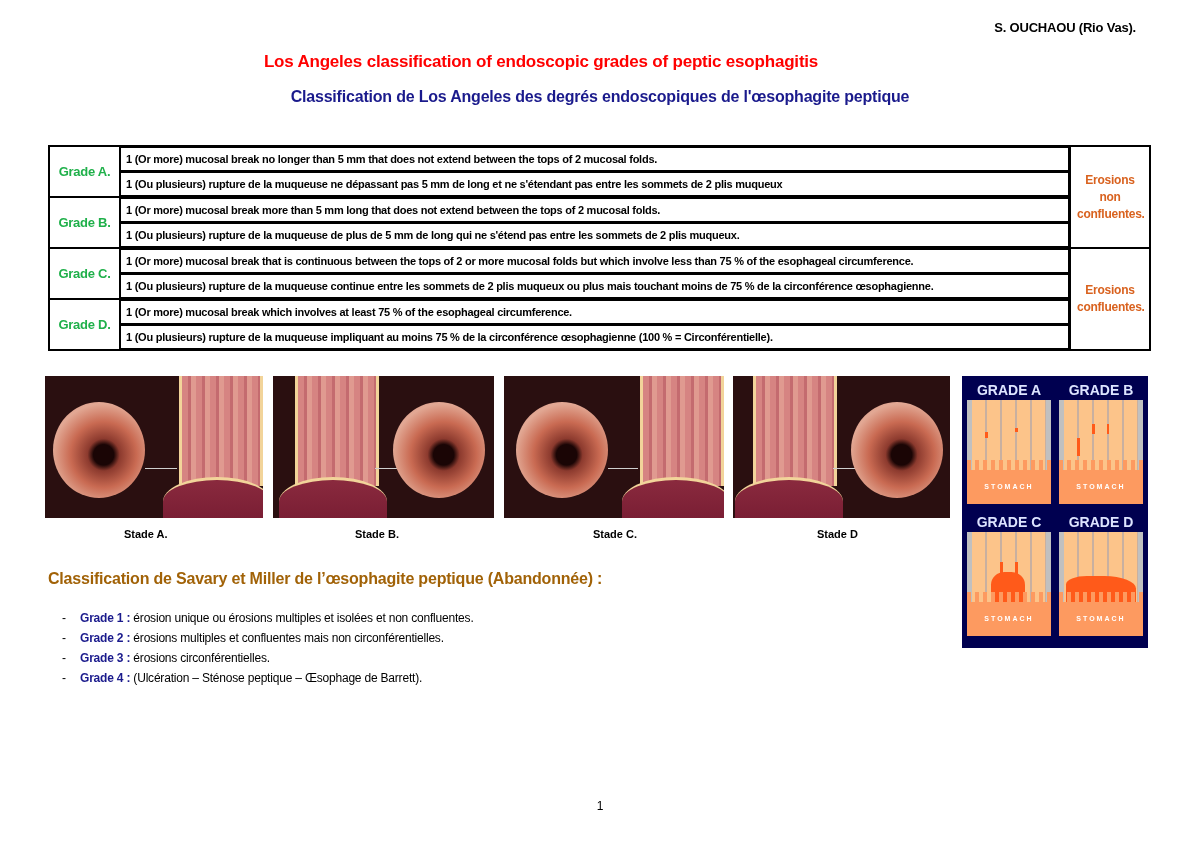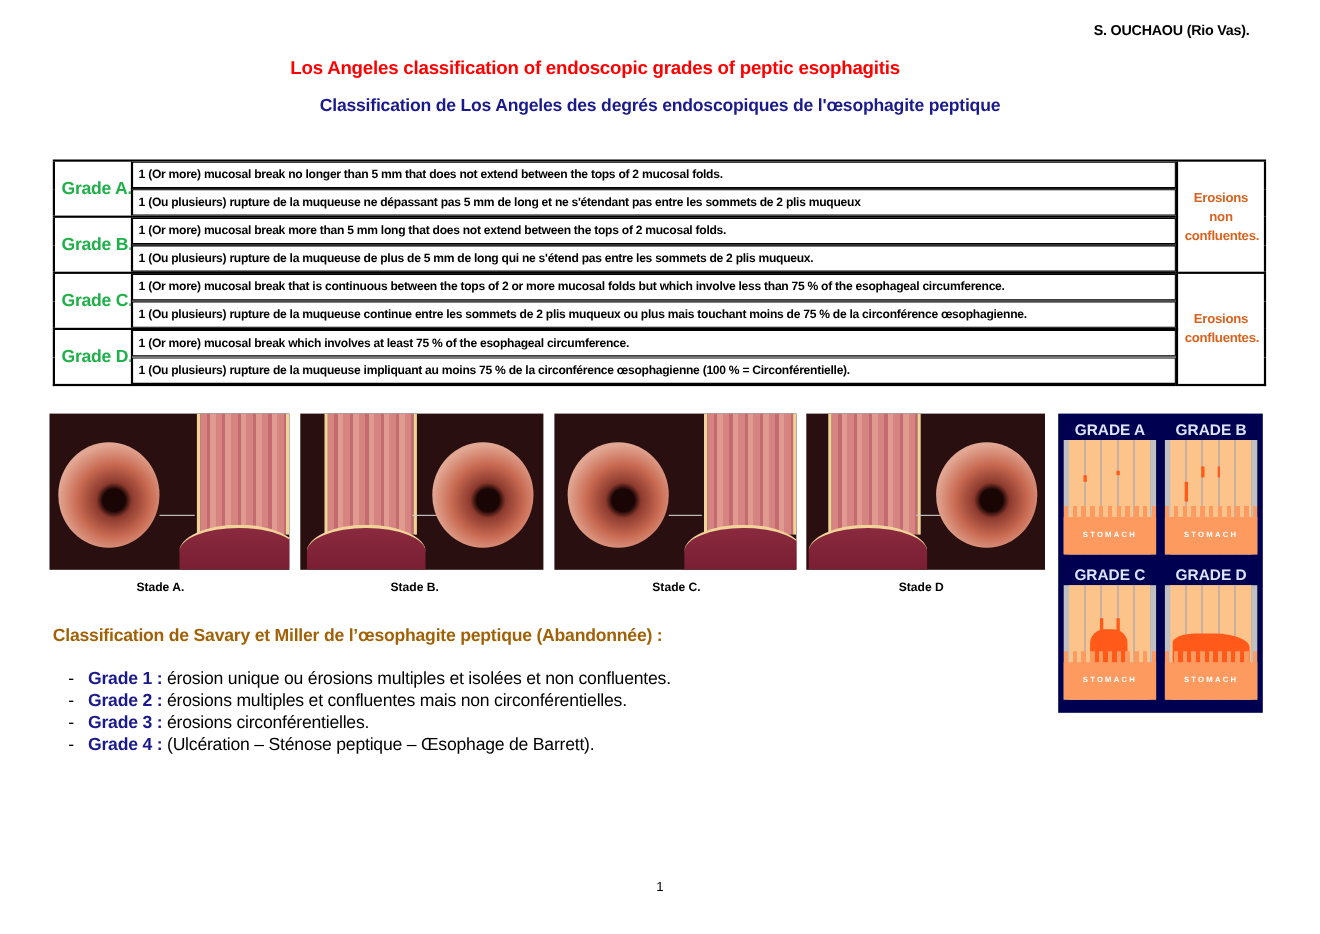--- a/index.html
+++ b/index.html
@@ -7,36 +7,36 @@
          font-family:"Liberation Sans", sans-serif; color:#000; }
   .author { position:absolute; right:64px; top:20px; font-size:13px; font-weight:bold; letter-spacing:-0.2px; }
   .title-en { position:absolute; left:0; width:1082px; top:52px; text-align:center; color:#ff0000;
               font-size:17px; font-weight:bold; letter-spacing:-0.2px; }
   .title-fr { position:absolute; left:0; width:1200px; top:88px; text-align:center; color:#1a1a8c;
               font-size:16px; font-weight:bold; letter-spacing:-0.2px; }
   table.la { position:absolute; left:48px; top:145px; width:1103px; border-collapse:collapse;
              border:2px solid #000; table-layout:fixed; }
   table.la td { border:1px solid #000; font-size:11px; font-weight:bold; padding:0 6px; height:24px;
                 letter-spacing:-0.25px; white-space:nowrap; overflow:hidden; }
-  table.la td.grade { color:#1fb04a; text-align:center; width:57px; font-size:16px;border-radius:16px; }
+  table.la td.grade { color:#1fb04a; text-align:center; width:57px; font-size:13px;border-radius:16px; }
   table.la td.desc { box-shadow: inset 0 0 0 1px #000; }
   table.la td.eros { color:#d9621f; text-align:center; width:66px; font-size:12px; white-space:normal; line-height:17px; border-left:2px solid #000; }
   table.la tr.grpstart td { border-top:2px solid #000; }
   .photo { position:absolute; top:376px; height:142px; background:#2a0f10; overflow:hidden; }
   .photo .circle { position:absolute; width:92px; height:96px; border-radius:50%; top:26px;
                    background:radial-gradient(circle at 55% 55%, #1a0505 0 14%, #8c3a2e 22%, #c96a52 45%, #e2a894 70%, #d98d78 100%); }
   .photo .tube { position:absolute; top:0; width:78px; height:110px;
                  background:repeating-linear-gradient(90deg,#d68482 0 6px,#c46b6f 6px 9px,#e09a90 9px 14px); border-left:3px solid #f2d49a; border-right:3px solid #f2d49a; }
   .photo .stomach { position:absolute; bottom:0; height:38px; width:108px;
                     background:linear-gradient(#8a2a3e,#7a1e34); border-radius:50% 50% 0 0 / 60% 60% 0 0; border-top:3px solid #f2d49a; }
   .photo .pointer { position:absolute; top:92px; height:1px; background:#cfcfcf; }
   .caption { position:absolute; top:528px; font-size:11px; font-weight:bold; }
   .savary-title { position:absolute; left:48px; top:570px; color:#a16207; font-size:16px; font-weight:bold; letter-spacing:-0.2px; }
   ul.savary { position:absolute; left:62px; top:608px; margin:0; padding:0; list-style:none; }
-  ul.savary li { font-size:16px; line-height:20px; letter-spacing:-0.2px; }
+  ul.savary li { font-size:12px; line-height:20px; letter-spacing:-0.2px; }
   ul.savary li .dash { display:inline-block; width:18px; }
   ul.savary li .g { color:#1a1a8c; font-weight:bold; }
   .diagram { position:absolute; left:962px; top:376px; width:186px; height:272px; background:#000050; }
   .dcell { position:absolute; width:84px; }
   .dcell .lbl { color:#dde4ff; font-size:14px; font-weight:bold; text-align:center; height:20px; line-height:20px; }
   .dcell .body { position:relative; height:104px; background:#c0c0c0; }
   .dcell .lumen { position:absolute; left:5px; right:5px; top:0; bottom:0;
                   background:repeating-linear-gradient(90deg,#fcc48a 0 13px,#c8b0a0 13px 15px); }
   .dcell .stom { position:absolute; left:0; right:0; bottom:0; height:34px; background:#fd9a60;
                  color:#fff; font-size:7px; font-weight:bold; letter-spacing:2px; text-align:center; line-height:34px; }

